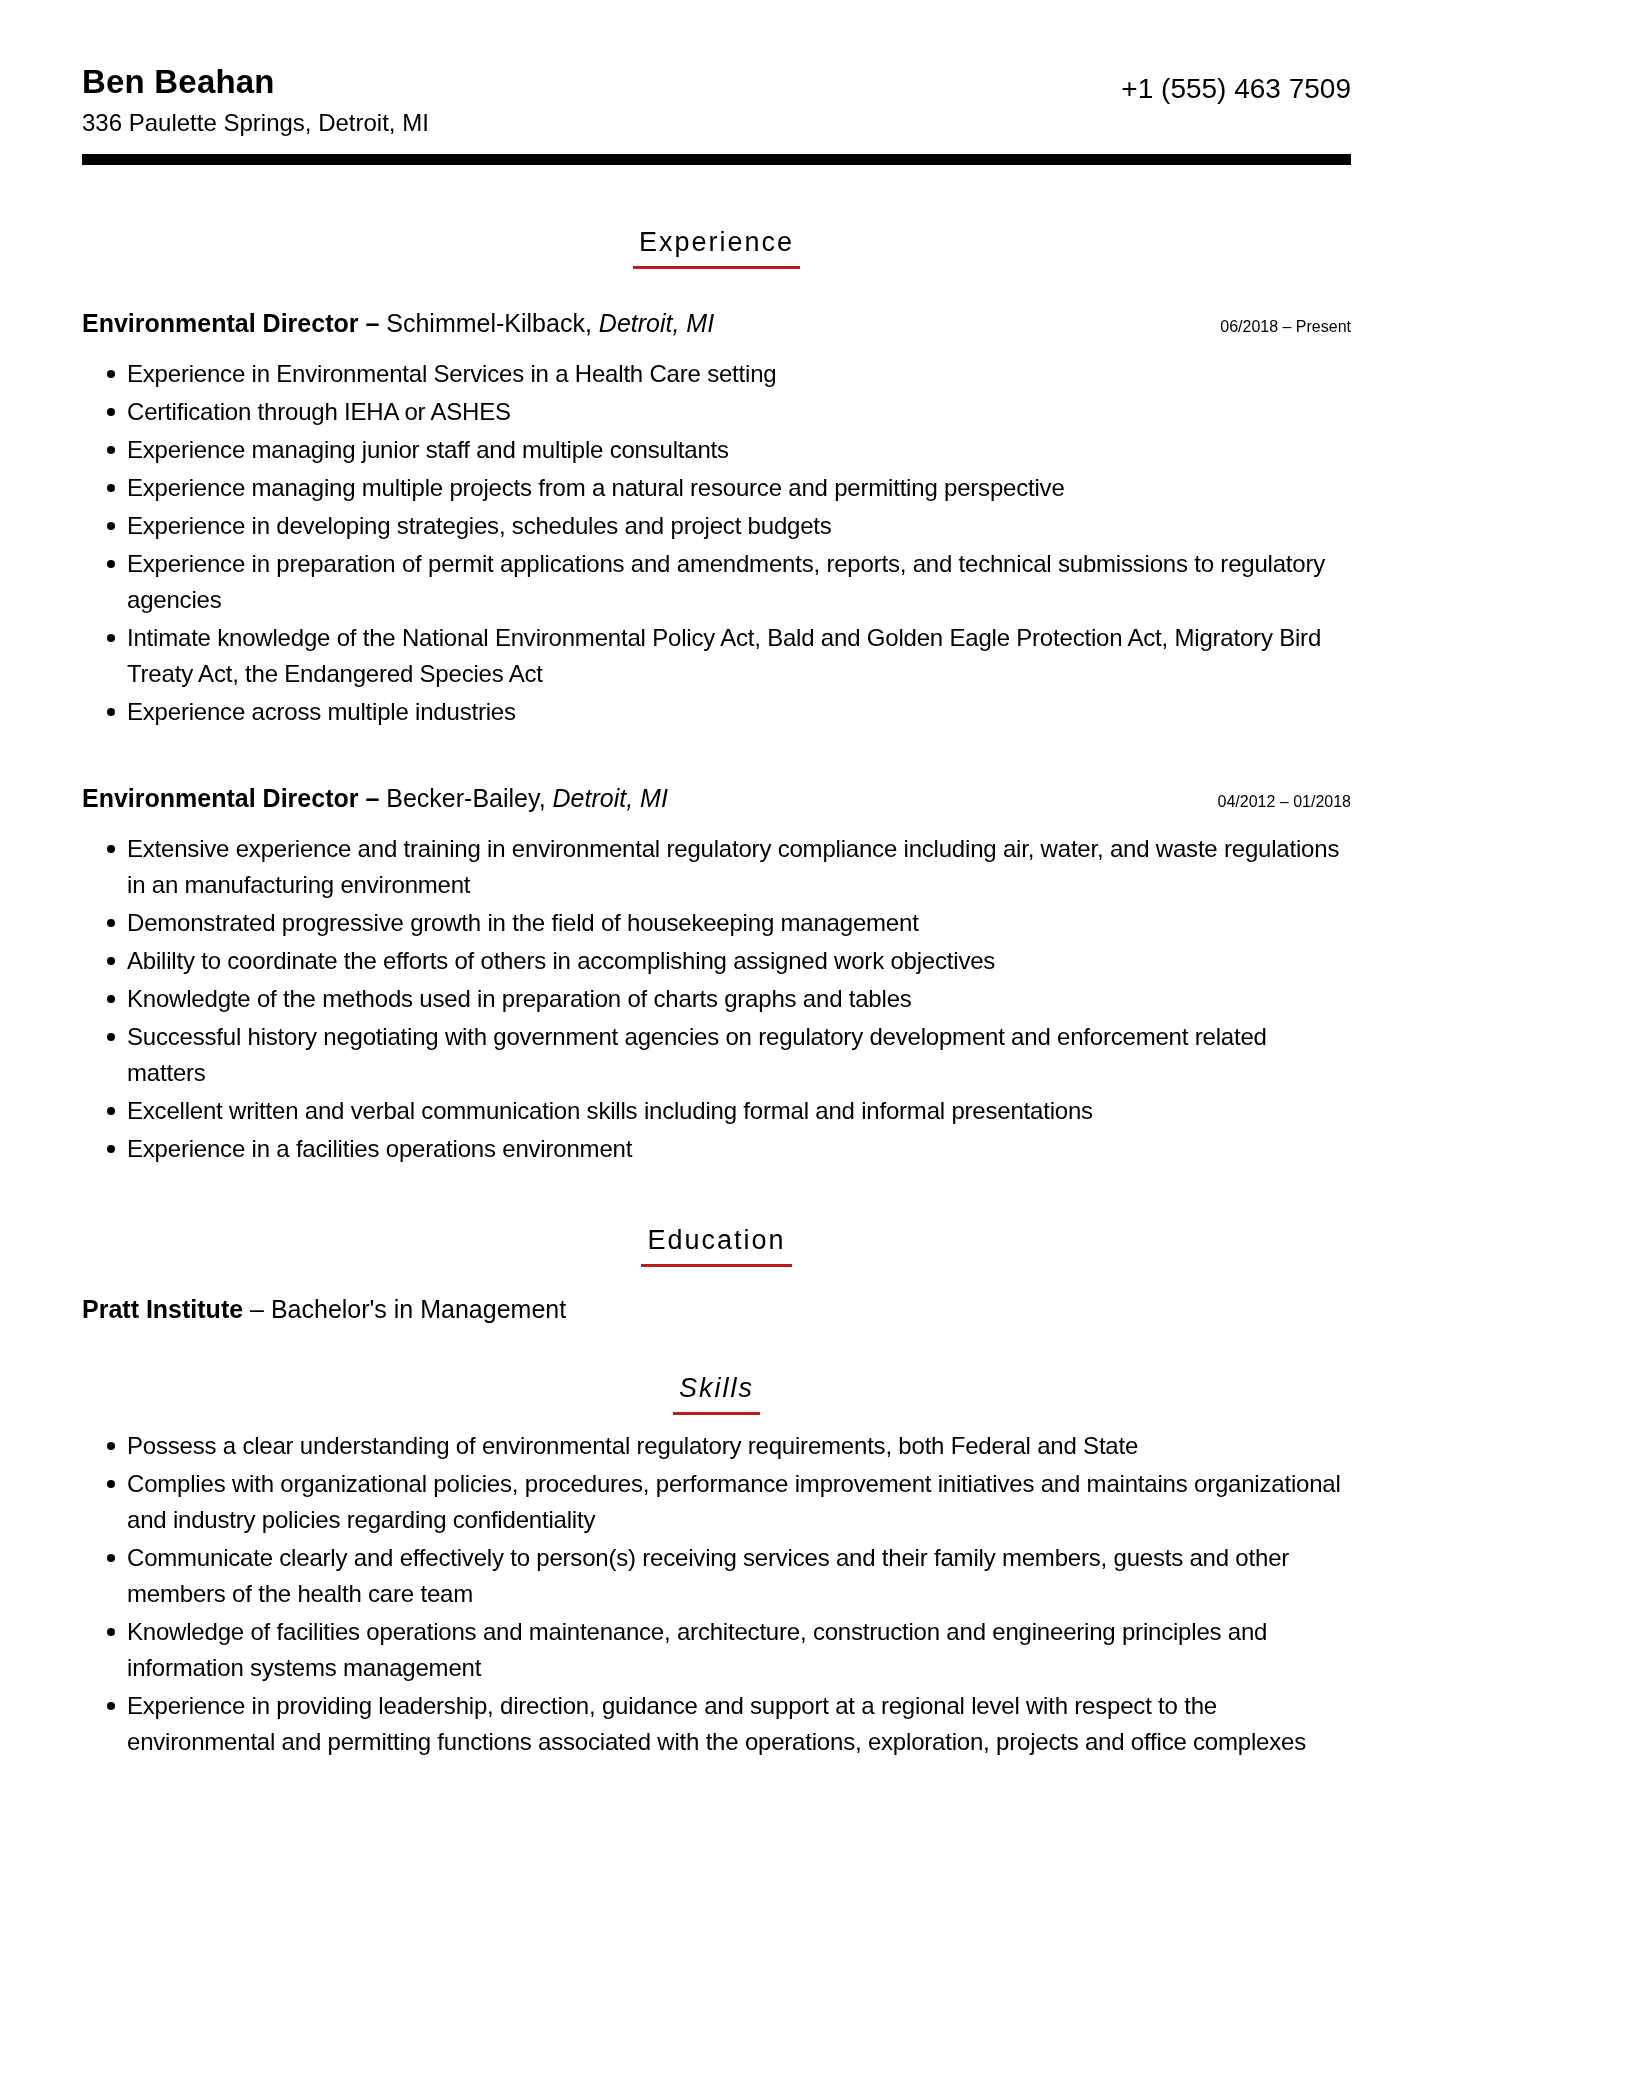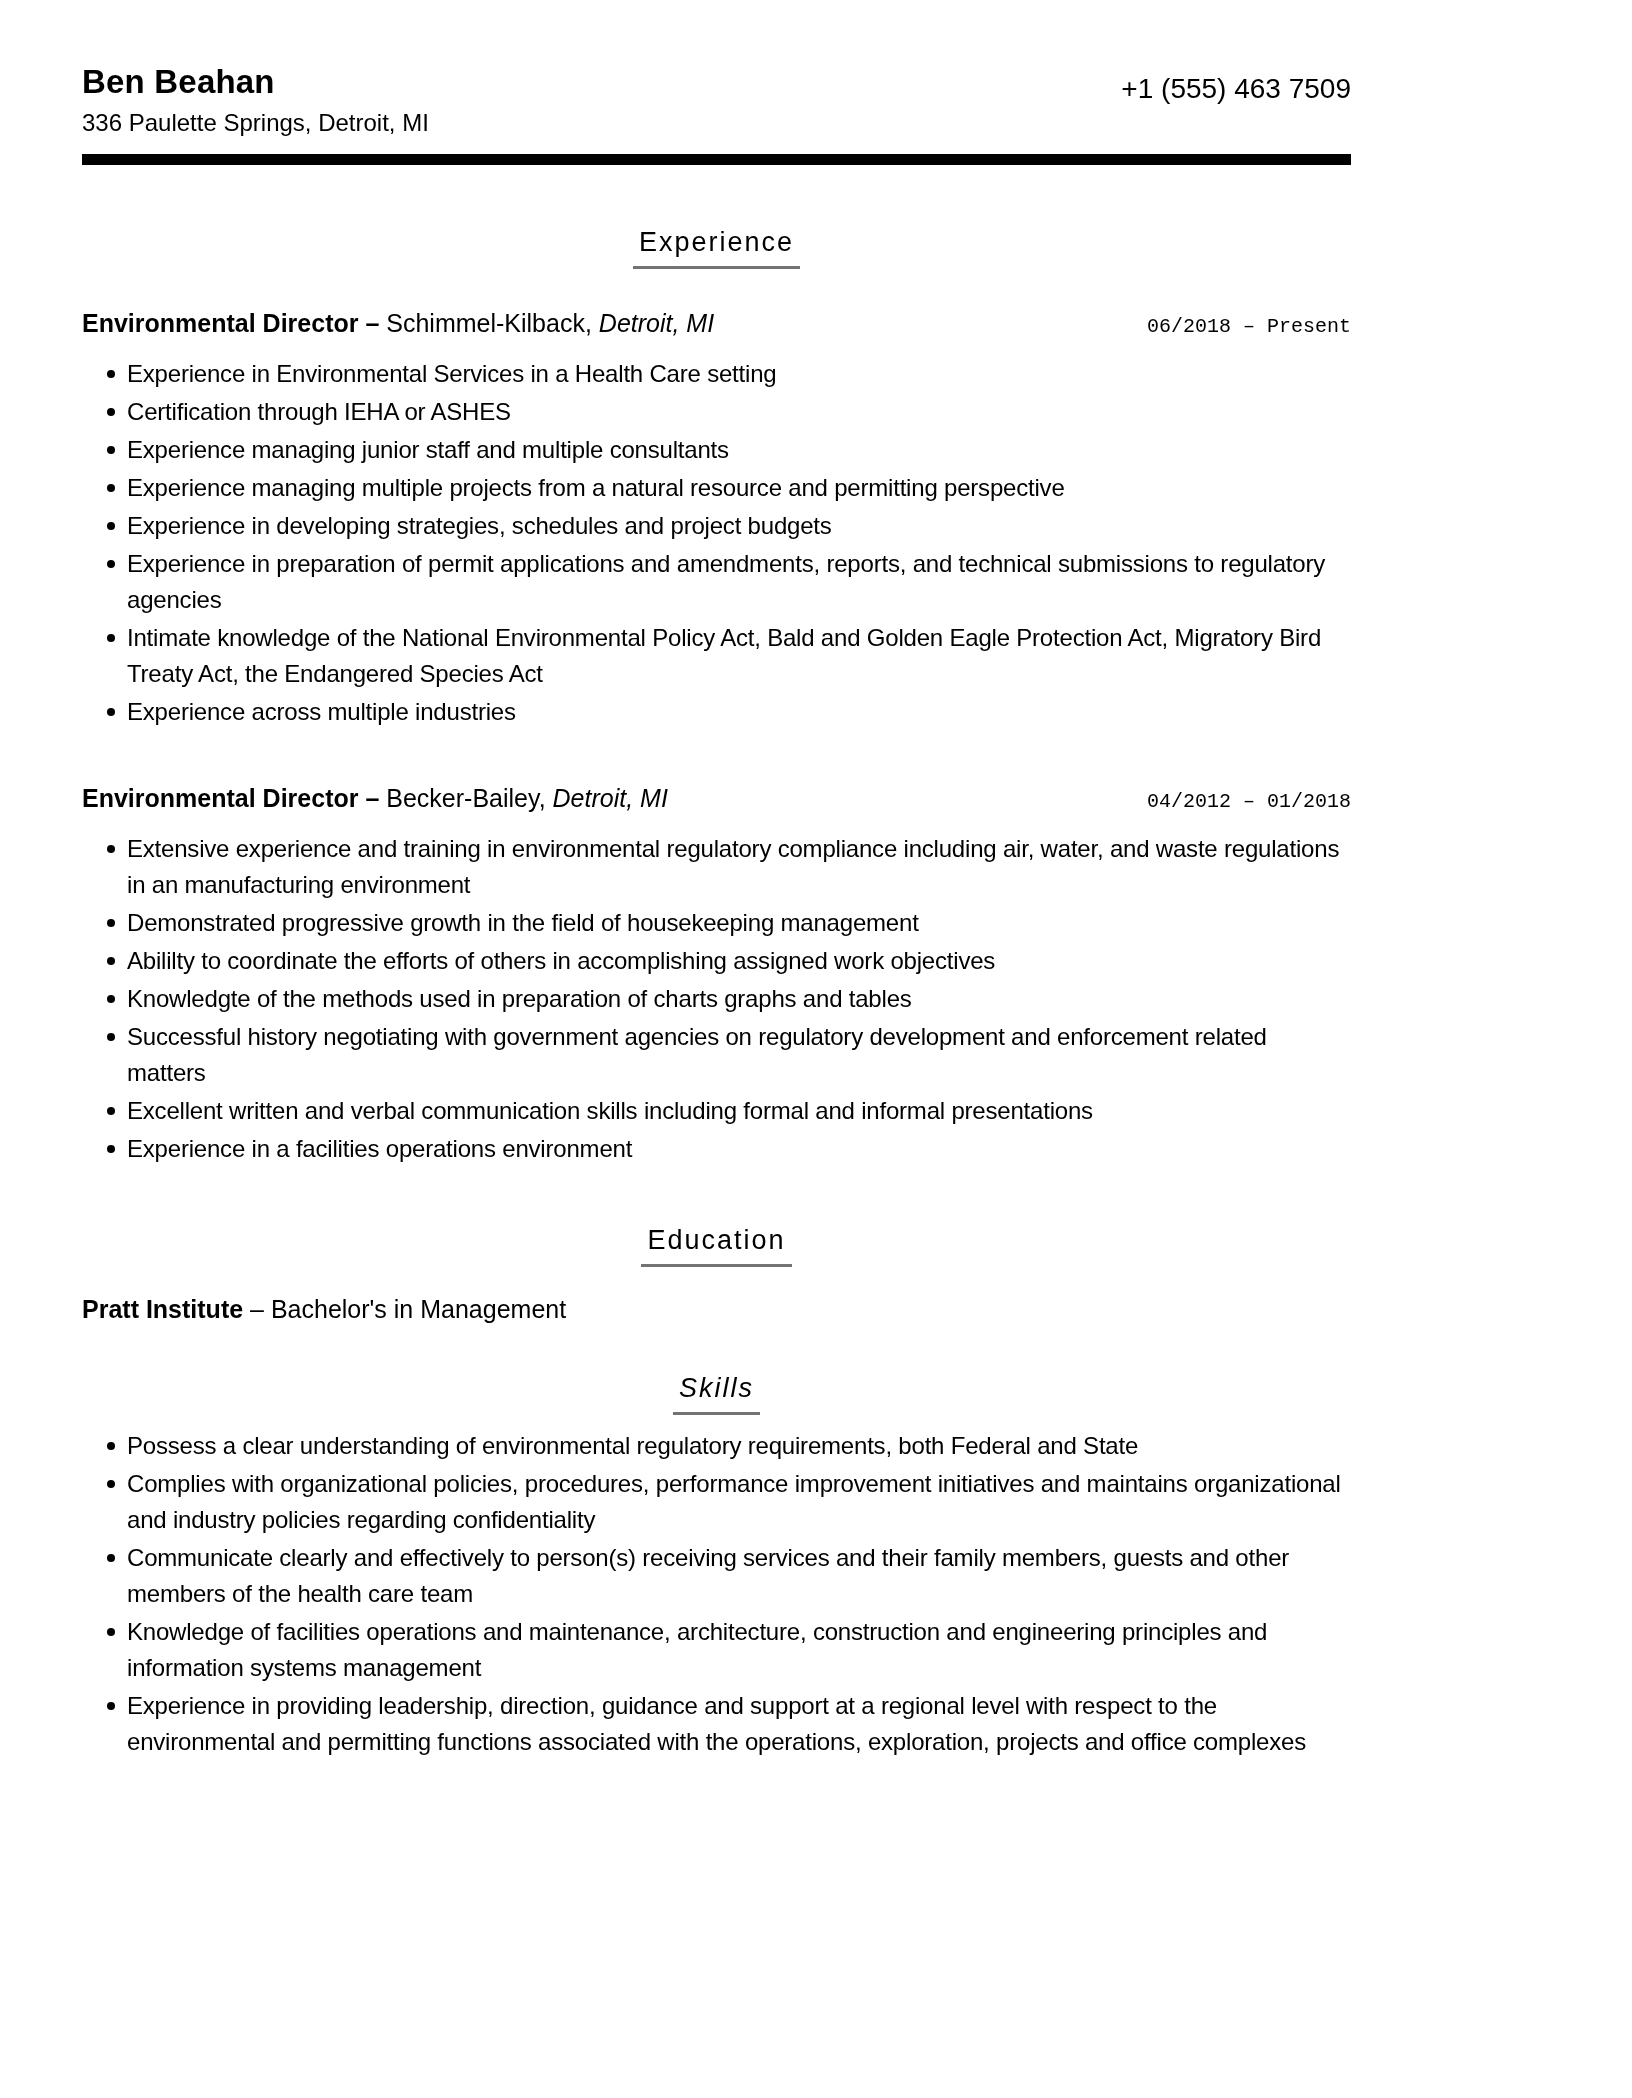--- a/index.html
+++ b/index.html
@@ -48,42 +48,41 @@
   
   .section-heading {
     text-align: center;
     font-size: 27px;
     line-height: 34px;
   }
   .section-heading .heading-text {
     display: inline-block;
     letter-spacing: 2px;
     padding: 0 6px 7px 6px;
-    border-bottom: 3px solid #737373;
+    border-bottom: 3px solid #b91c1c;
   }
   .heading-experience { margin-top: 60px; }
   .heading-education  { margin-top: 56px; }
   .heading-skills     { margin-top: 46px; font-style: italic; }
 
   
   .job { margin-top: 38px; }
   .job + .job { margin-top: 52px; }
   .job-header {
     display: flex;
     justify-content: space-between;
     align-items: baseline;
   }
   .job-title-line { font-size: 25px; line-height: 32px; }
   .bold { font-weight: bold; }
   .italic { font-style: italic; }
   .job-dates {
-    font-size: 20px;
+    font-size: 16px;
     line-height: 32px;
     white-space: nowrap;
-    font-family: Liberation Mono, monospace;
   }
 
   
   ul.bullets {
     list-style: none;
     margin-top: 13px;
     padding-left: 23px;
   }
   ul.bullets li {
     position: relative;

